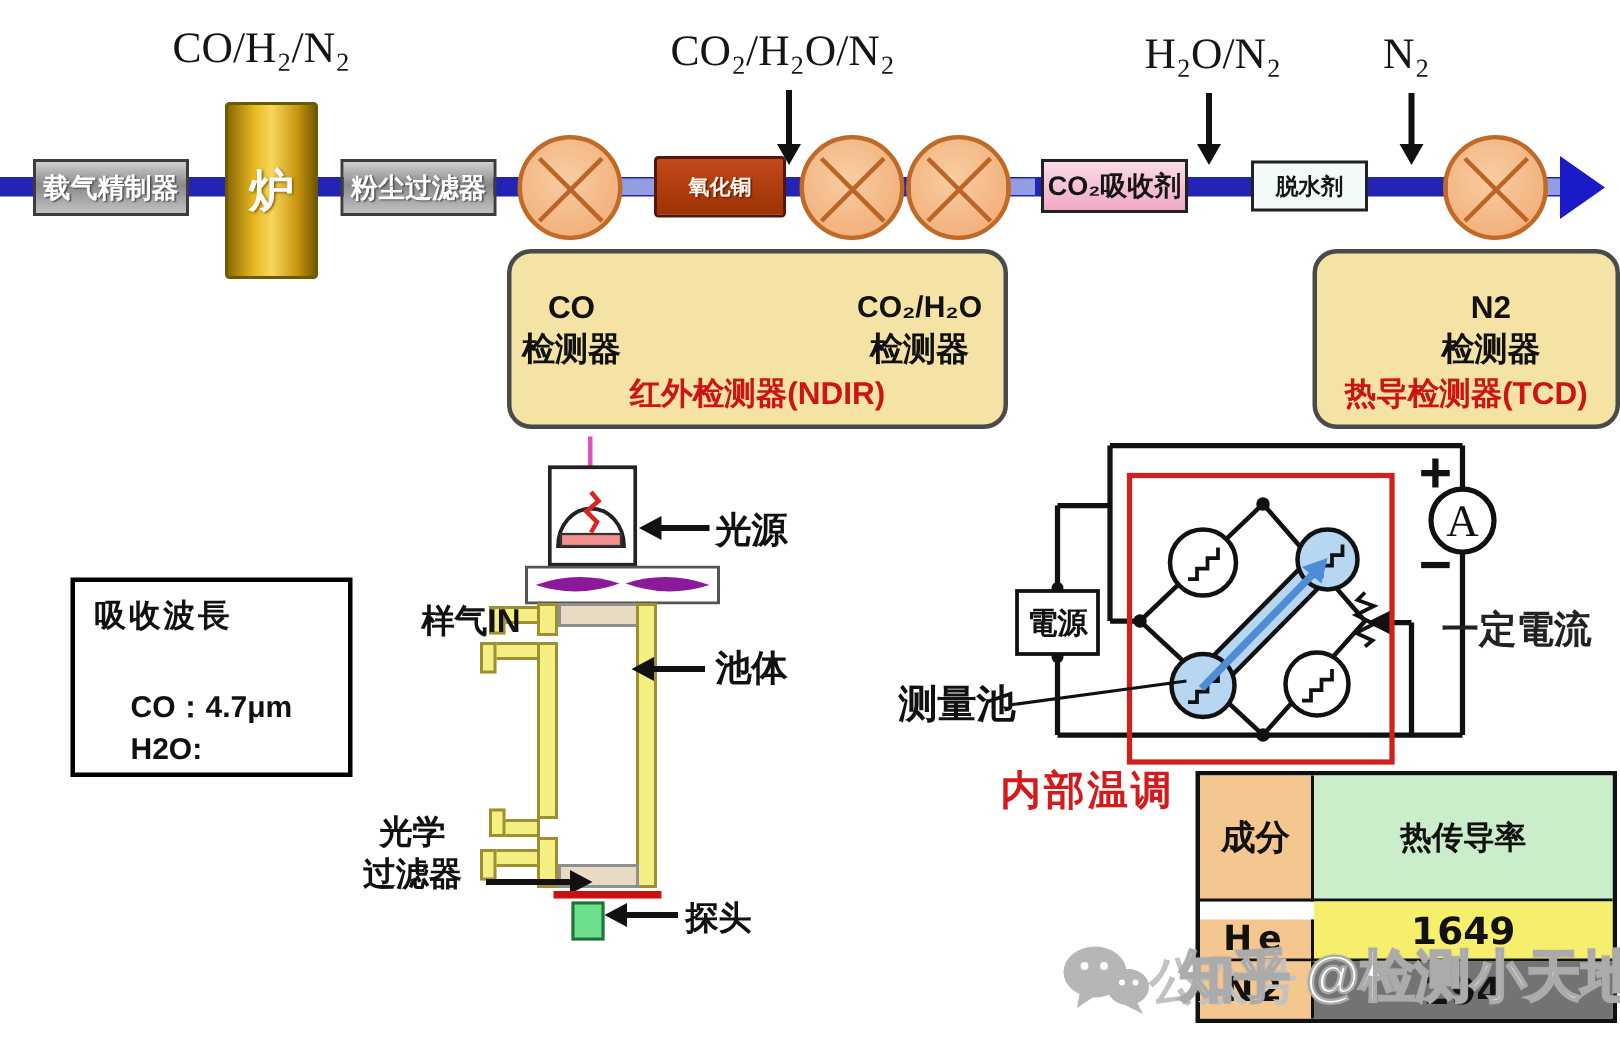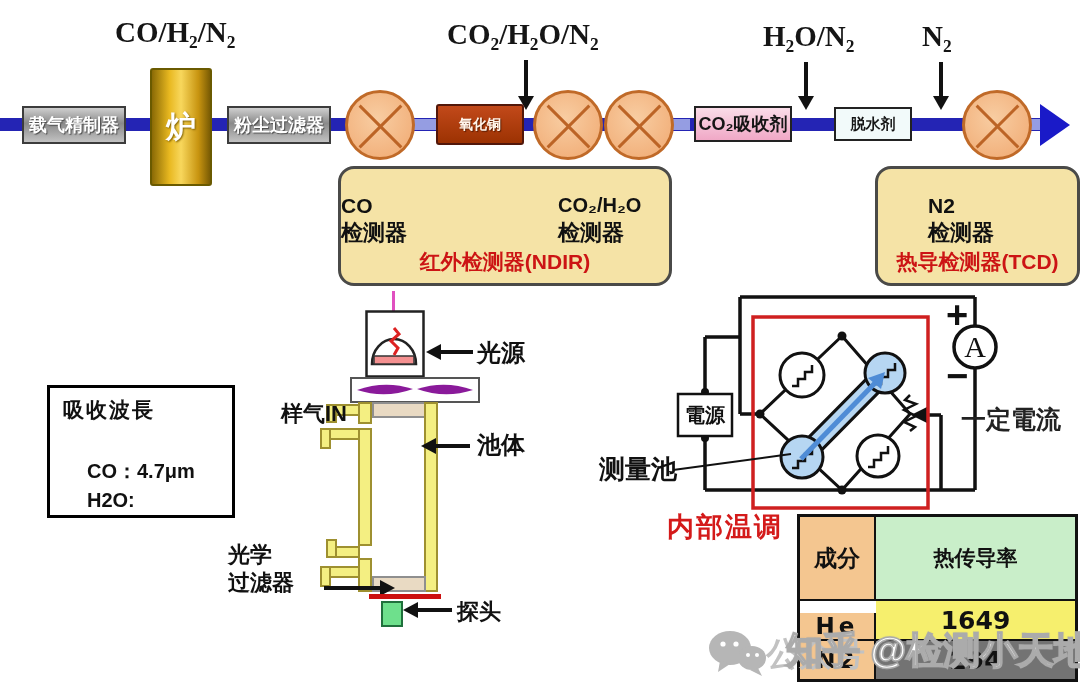--- a/index.html
+++ b/index.html
@@ -1,33 +1,33 @@
 <!DOCTYPE html>
 <html><head>
 <meta charset="utf-8">
 <style>
   html,body{margin:0;padding:0;background:#fff;}
   #stage{position:relative;width:1080px;height:691px;background:#fff;overflow:hidden;
          font-family:"Liberation Sans","DejaVu Sans",sans-serif;color:#111;}
   .abs{position:absolute;}
   .lbl{position:absolute;font-weight:bold;color:#111;white-space:nowrap;}
   .stream{position:absolute;font-family:"Liberation Serif","DejaVu Serif",serif;
-          font-size:29px;color:#151515;white-space:nowrap;font-weight:bold;}
+          font-size:29px;color:#151515;white-space:nowrap;}
   
   .graybox{position:absolute;display:flex;align-items:center;justify-content:center;
            background:linear-gradient(180deg,#cfcfcf,#8a8a8a 45%,#c2c2c2);
            border:2px solid #3c3c3c;color:#fff;font-weight:bold;font-size:18px;
            text-shadow:1px 1px 1px #4a4a4a;box-sizing:border-box;}
   .valve{position:absolute;width:64px;height:64px;border-radius:50%;
          border:3px solid #c06a28;background:radial-gradient(circle at 45% 40%,#f8cda2,#f0a870);}
   .valve::before,.valve::after{content:"";position:absolute;left:4%;top:50%;width:92%;height:3px;
          background:#bc6426;transform:rotate(45deg);}
   .valve::after{transform:rotate(-45deg);}
   .detbox{position:absolute;background:#f5e3a6;border:3px solid #4a4a48;border-radius:16px;box-sizing:border-box;}
-  .detcol{position:absolute;text-align:left;font-weight:bold;line-height:27px;}
+  .detcol{position:absolute;text-align:center;font-weight:bold;line-height:27px;}
   .dettype{position:absolute;left:0;right:0;bottom:7px;text-align:center;
            color:#cc1414;font-weight:bold;font-size:21px;}
   .shaft-h{position:absolute;height:4px;background:#111;}
   .shaft-v{position:absolute;width:4px;background:#111;}
   .tri{position:absolute;width:0;height:0;border-style:solid;border-color:transparent;}
   .cw{position:absolute;background:#f4ef82;border:2px solid #9e9030;box-sizing:border-box;}
   .cb{position:absolute;background:#e9dac3;border:2px solid #8f8f8f;box-sizing:border-box;}
   
   .ttable{position:absolute;left:797px;top:514px;width:281px;height:168px;
           border:3px solid #111;box-sizing:border-box;display:grid;
@@ -143,21 +143,21 @@
   <div class="cw" style="left:320px;top:566px;width:40px;height:12px;"></div>
   <div class="cw" style="left:320px;top:566px;width:11px;height:21px;"></div>
   <div class="cw" style="left:358px;top:558px;width:14px;height:34px;"></div>
   <div class="cb" style="left:372px;top:576px;width:54px;height:16px;"></div>
 
   <div class="lbl" style="left:281px;top:399px;font-size:22px;">样气IN</div>
   <div class="lbl" style="left:477px;top:429px;font-size:24px;">池体</div>
   <div class="shaft-h" style="left:432px;top:444px;width:38px;"></div>
   <div class="tri" style="left:418px;top:438px;border-right:15px solid #111;border-top:8px solid transparent;border-bottom:8px solid transparent;"></div>
 
-  <div class="lbl" style="left:228px;top:541px;width:94px;text-align:left;font-size:22px;line-height:28px;white-space:normal;">
+  <div class="lbl" style="left:228px;top:541px;width:94px;text-align:center;font-size:22px;line-height:28px;white-space:normal;">
     <div>光学</div>
     <div>过滤器</div>
   </div>
   <div class="shaft-h" style="left:324px;top:586px;width:56px;"></div>
   <div class="tri" style="left:380px;top:580px;border-left:15px solid #111;border-top:8px solid transparent;border-bottom:8px solid transparent;"></div>
   <div class="abs" style="left:369px;top:594px;width:72px;height:5px;background:#cc1010;"></div>
 
   <div class="abs" style="left:381px;top:601px;width:22px;height:26px;background:#6ee08c;border:2px solid #20703c;box-sizing:border-box;"></div>
   <div class="lbl" style="left:457px;top:597px;font-size:22px;">探头</div>
   <div class="shaft-h" style="left:414px;top:608px;width:38px;"></div>

